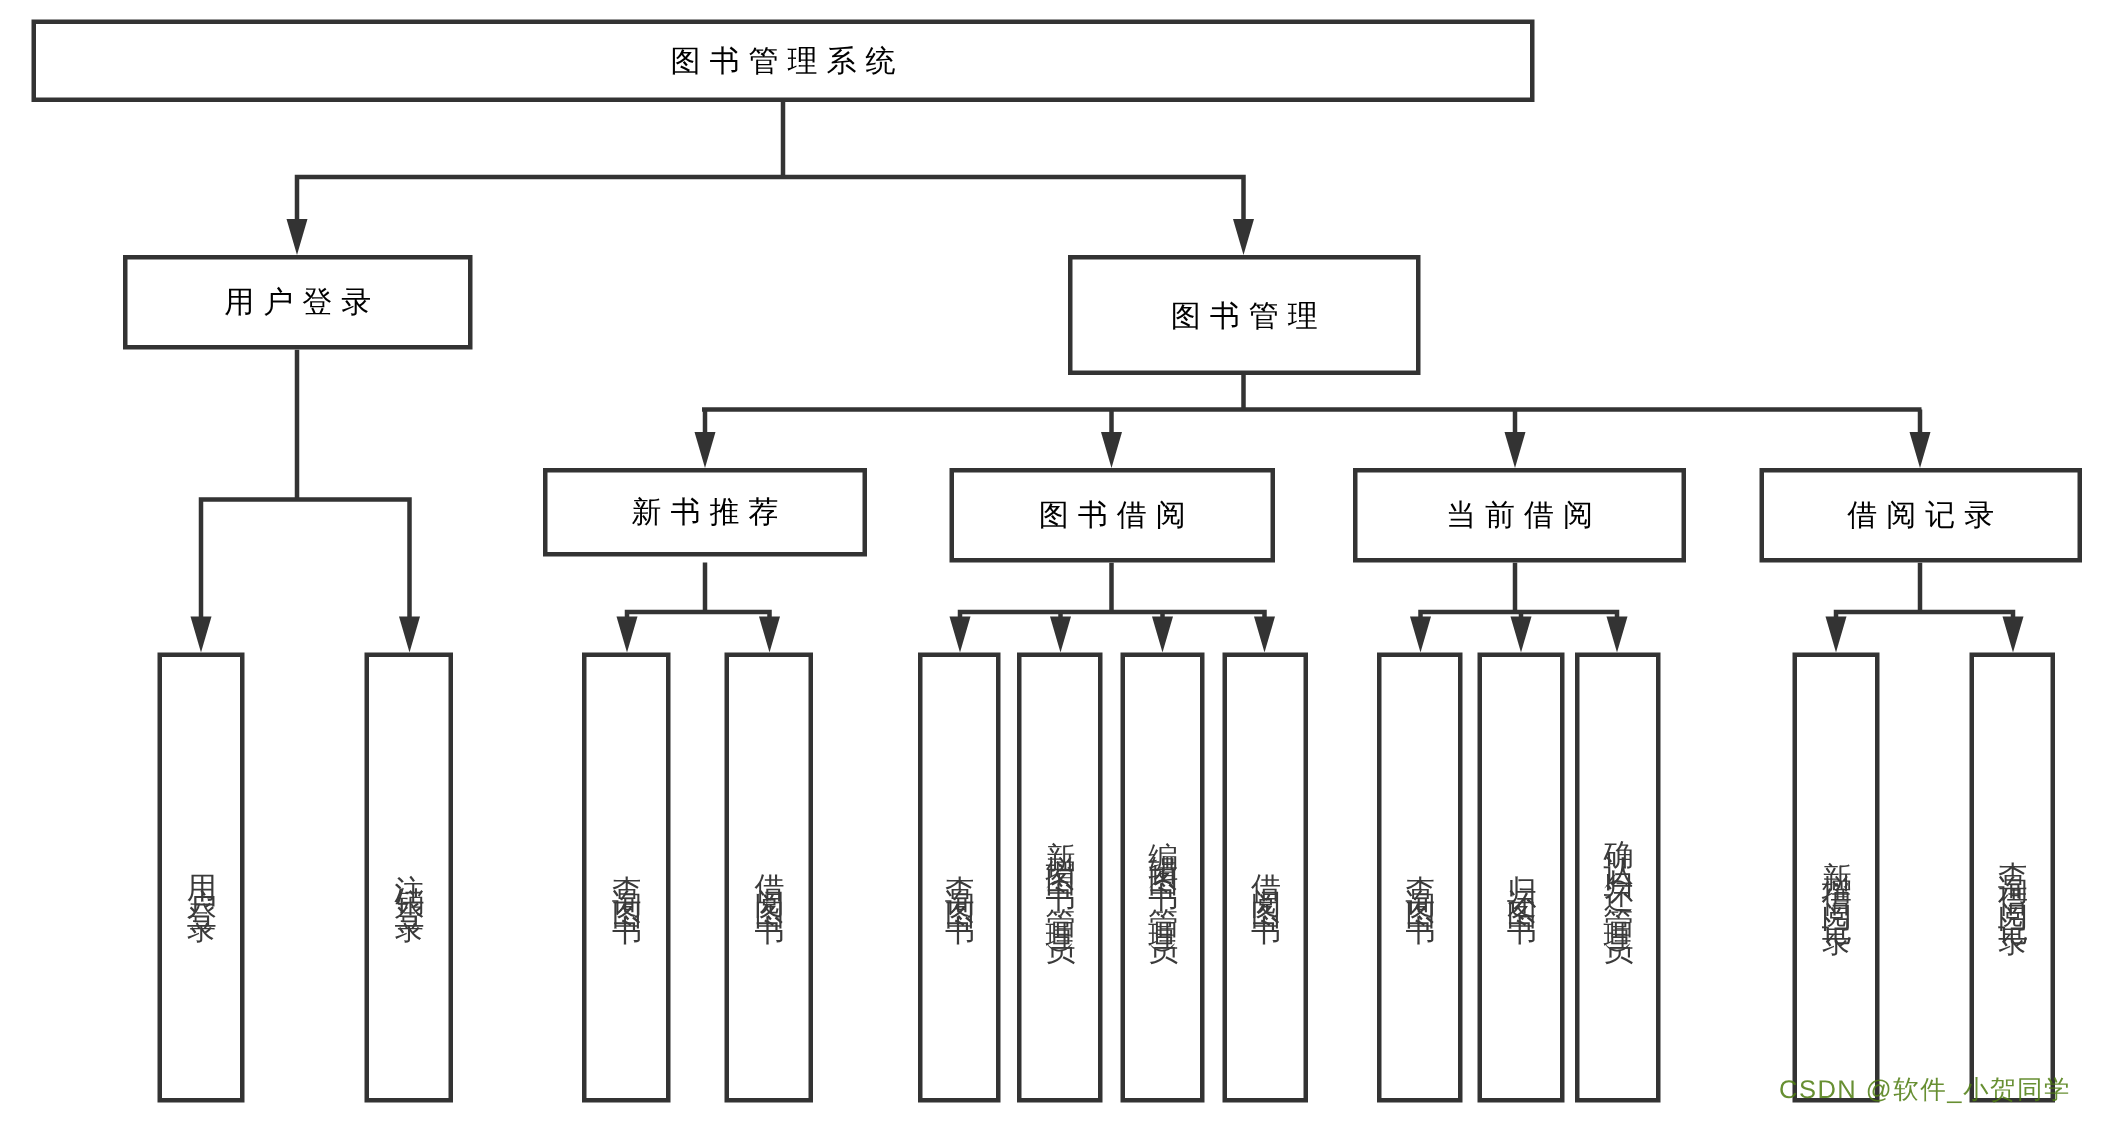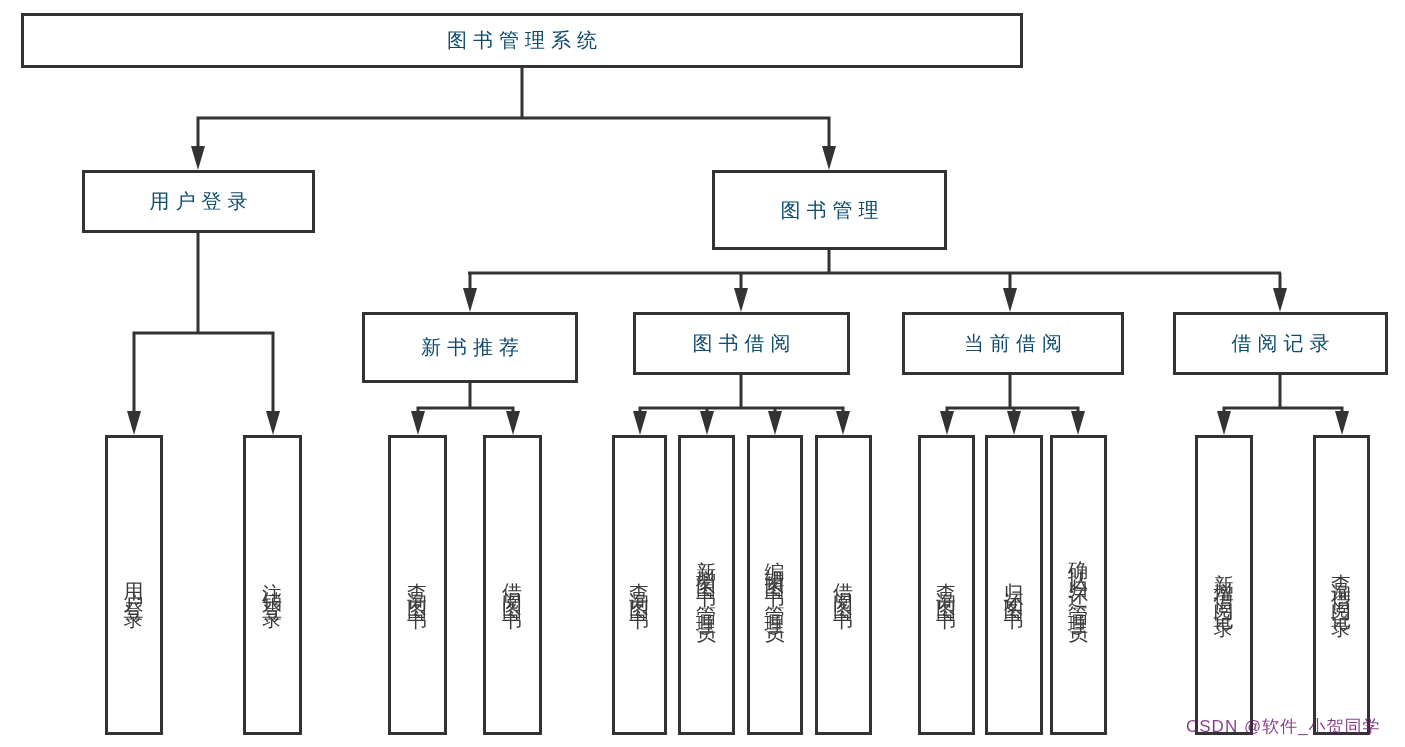--- a/index.html
+++ b/index.html
@@ -10,30 +10,30 @@
   }
   .stage{position:absolute;left:0;top:0;width:1405px;height:747px;background:#ffffff;}
   .connectors{position:absolute;left:0;top:0;}
   .node{
     position:absolute;box-sizing:border-box;
     border:3px solid #333333;background:#ffffff;
     display:flex;align-items:center;justify-content:center;
   }
   .hbox span{
     font-size:20px;letter-spacing:6px;text-indent:6px;
-    white-space:nowrap;color:#0c4a6e;font-family:Liberation Mono, monospace;
+    white-space:nowrap;color:#000000;font-family:Liberation Mono, monospace;
   }
   .vbox span{
     writing-mode:vertical-rl;text-orientation:mixed;
     font-size:20px;letter-spacing:9px;line-height:1;
     color:#3a3a3a;
   }
   .watermark{
     position:absolute;left:1186px;top:715px;
-    font-size:17px;letter-spacing:1px;color:#701a75;opacity:.85;
+    font-size:17px;letter-spacing:1px;color:#4d7c0f;opacity:.85;
     white-space:nowrap;
   }
 </style>
 </head>
 <body>
 
 <div class="stage">
 
   <svg class="connectors" width="1405" height="747" viewBox="0 0 1405 747">
     <g stroke="#333333" stroke-width="3" fill="none">
@@ -93,21 +93,21 @@
     <span>图书管理系统</span>
   </div>
 
   <div class="node hbox" style="left:82px;top:170px;width:233px;height:63px;">
     <span>用户登录</span>
   </div>
   <div class="node hbox" style="left:712px;top:170px;width:235px;height:80px;">
     <span>图书管理</span>
   </div>
 
-  <div class="node hbox" style="left:362px;top:312px;width:216px;height:71px;">
+  <div class="node hbox" style="left:362px;top:312px;width:216px;height:59px;">
     <span>新书推荐</span>
   </div>
   <div class="node hbox" style="left:633px;top:312px;width:217px;height:63px;">
     <span>图书借阅</span>
   </div>
   <div class="node hbox" style="left:902px;top:312px;width:222px;height:63px;">
     <span>当前借阅</span>
   </div>
   <div class="node hbox" style="left:1173px;top:312px;width:215px;height:63px;">
     <span>借阅记录</span>

